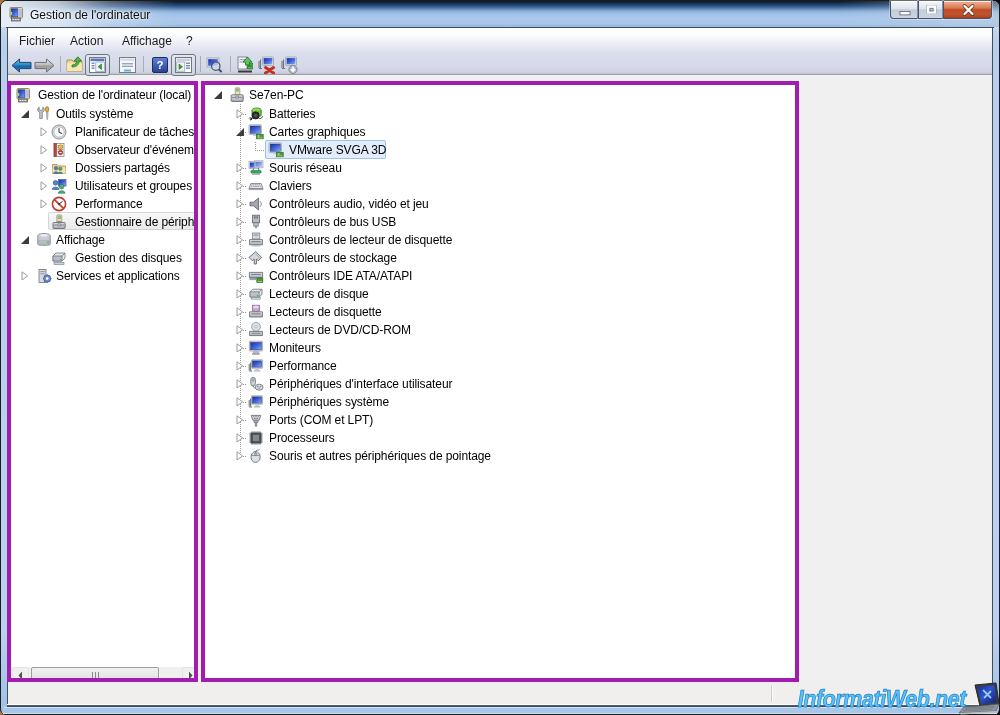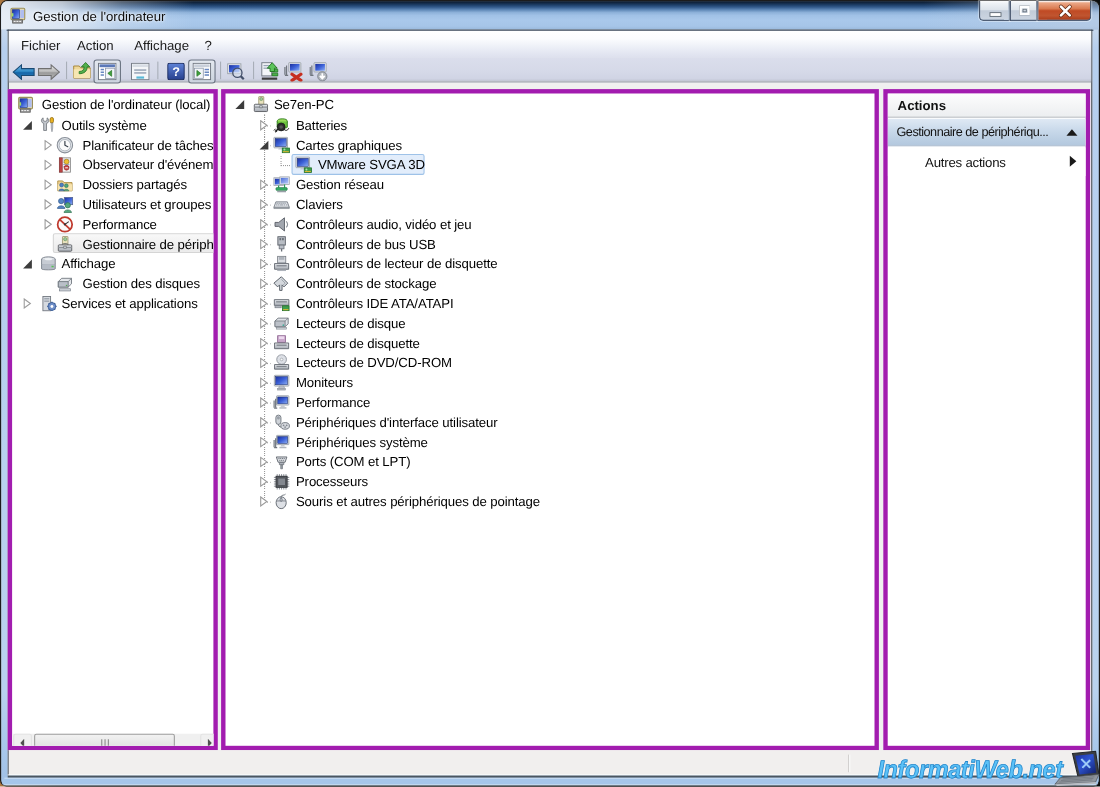--- a/index.html
+++ b/index.html
@@ -706,21 +706,21 @@
             </linearGradient>
           </defs>
           <rect x="1" y="1.6" width="8.6" height="7" fill="#e8eaee" stroke="#9aa0a8" stroke-width="0.7"></rect>
           <rect x="1.9" y="2.5" width="6.8" height="5.2" fill="url(#gblue)"></rect>
           <rect x="6.4" y="0.8" width="8.6" height="7" fill="#eceef2" stroke="#9aa0a8" stroke-width="0.7"></rect>
           <rect x="7.3" y="1.7" width="6.8" height="5.2" fill="url(#gblue2)"></rect>
           <path d="M5.3 8.6 L5.3 10.6 M10.7 7.8 L10.7 10.6" stroke="#2aa05a" stroke-width="1.1"></path>
           <rect x="3" y="10.6" width="10" height="2.4" rx="0.5" fill="#35b065" stroke="#1d7a42" stroke-width="0.7"></rect>
           <rect x="4" y="13.4" width="8" height="1.4" fill="#9aa0a8"></rect>
         </svg>
-        <span class="t" style="left:64px">Gestion réseau</span>
+        <span class="t" style="left:64px">Souris réseau</span>
       </div>
 <div class="row" style="left:0;top:92px;width:596px">
         <svg style="position:absolute;left:31px;top:4px" width="8" height="10" viewBox="0 0 8 10">
           <path d="M1 0.8 L6.6 4.9 L1 9 Z" fill="#fff" stroke="#9b9b9b" stroke-width="1"></path>
         </svg>
         <svg style="position:absolute;left:43px;top:1px" width="16" height="16" viewBox="0 0 16 16">
           <defs>
             <linearGradient id="gblue" x1="0" y1="0" x2="1" y2="1">
               <stop offset="0" stop-color="#1a2f9e"></stop>
               <stop offset="0.5" stop-color="#3d62d8"></stop>
@@ -1169,37 +1169,20 @@
               <stop offset="1" stop-color="#a8adb5"></stop>
             </linearGradient>
           </defs>
           <ellipse cx="7.6" cy="9" rx="4.6" ry="5.4" fill="#dde0e5" stroke="#696f77" stroke-width="0.9"></ellipse>
           <path d="M7.6 3.6 L7.6 8" stroke="#696f77" stroke-width="0.8"></path>
           <path d="M3.4 7.4 L11.8 7.4" stroke="#696f77" stroke-width="0.7"></path>
           <rect x="6.6" y="5" width="2" height="2.6" rx="0.9" fill="#b9bec6" stroke="#696f77" stroke-width="0.6"></rect>
           <path d="M7.6 3.6 C7.6 1.6 10.6 2.6 11.6 1.2" fill="none" stroke="#696f77" stroke-width="0.8"></path>
         </svg>
         <span class="t" style="left:64px">Souris et autres périphériques de pointage</span>
-      </div>
-</div>
-<div class="pane" style="left:803px;top:81px;width:188px;height:601px">
-<div class="acthdr">
-        <span style="position:absolute;left:9px;top:4px">Actions</span>
-      </div>
-<div class="actrow1">
-        <span style="position:absolute;left:8px;top:7px">Gestionnaire de périphériqu...</span>
-        <svg style="position:absolute;right:7px;top:9px" width="11" height="7" viewBox="0 0 11 7">
-          <path d="M0.5 6.5 L5.5 0.5 L10.5 6.5 Z" fill="#1a1a1a"></path>
-        </svg>
-      </div>
-<div style="position:absolute;left:0;top:49px;width:100%;height:26px;background:#fff;font-size:12px;color:#111">
-        <span style="position:absolute;left:34px;top:7px;letter-spacing:-0.2px">Autres actions</span>
-        <svg style="position:absolute;right:8px;top:7px" width="7" height="11" viewBox="0 0 7 11">
-          <path d="M0.5 0.5 L6.5 5.5 L0.5 10.5 Z" fill="#1a1a1a"></path>
-        </svg>
       </div>
 </div>
 <div class="statusbar"></div>
 <div style="position:absolute;left:771px;top:686px;width:1px;height:16px;background:#cfcdcb"></div>
 <div style="position:absolute;left:772px;top:686px;width:1px;height:16px;background:#fbfafa"></div>
 <div style="position:absolute;left:7px;top:704px;width:986px;height:1px;background:#fbfdfe"></div>
 <div style="position:absolute;left:7px;top:705px;width:986px;height:2px;background:linear-gradient(180deg,#5a6670,#38434e)"></div>
 <div style="position:absolute;left:4px;top:707px;width:992px;height:1px;background:#d4e4f4"></div>
 <div style="position:absolute;left:2px;top:708px;width:996px;height:5px;background:#a6c6ea"></div>
 <div style="position:absolute;left:3px;top:713px;width:994px;height:1px;background:#cde0f0"></div>

